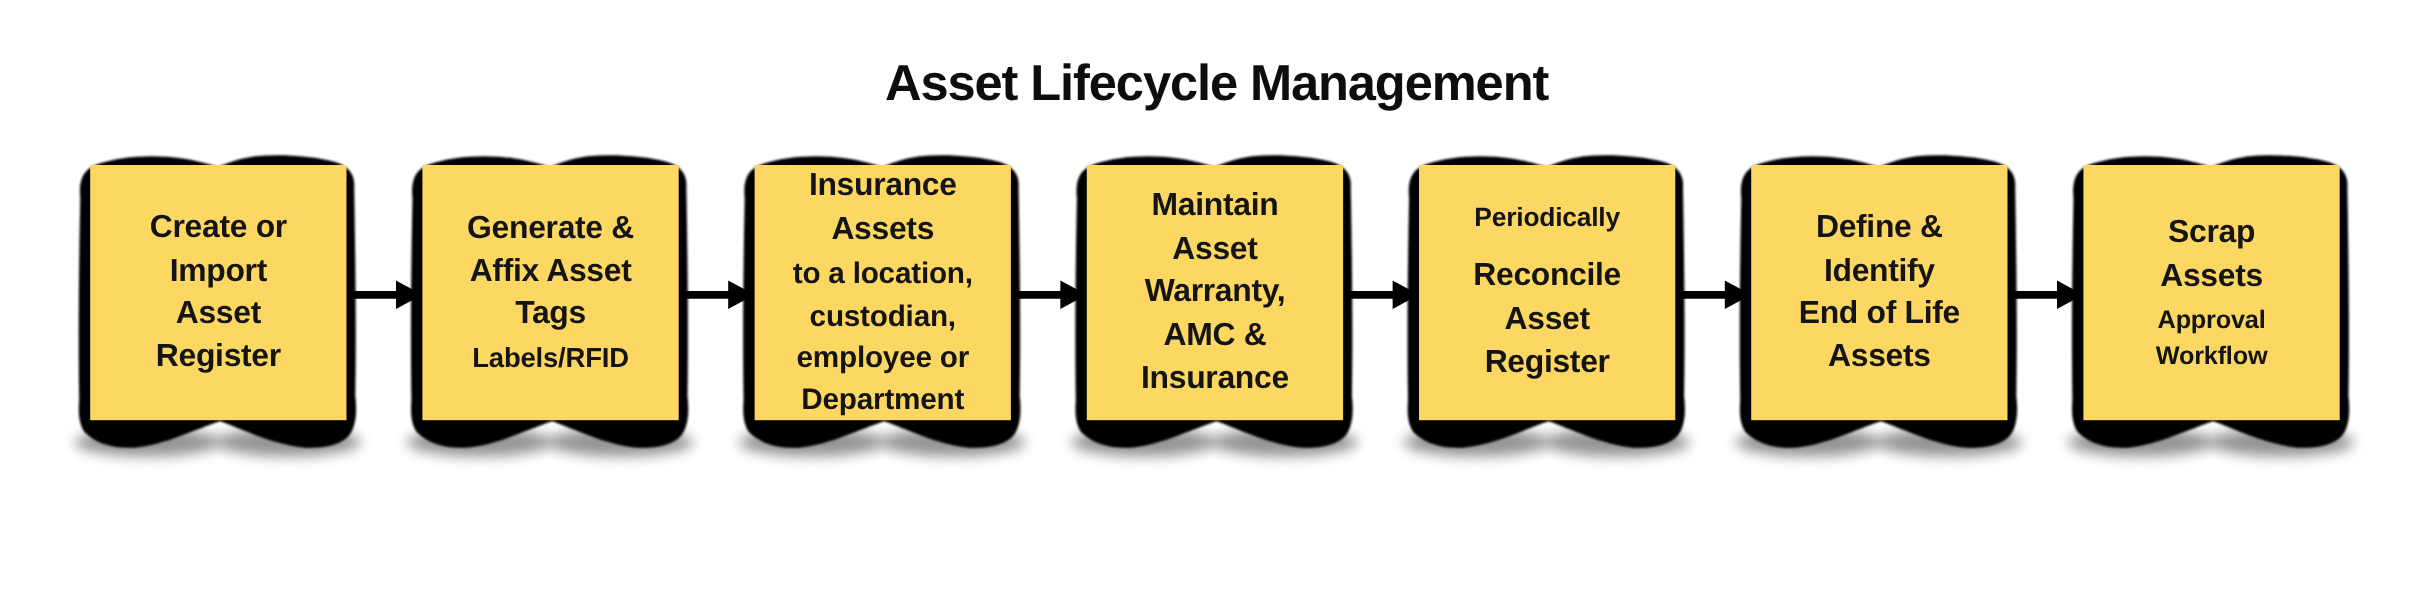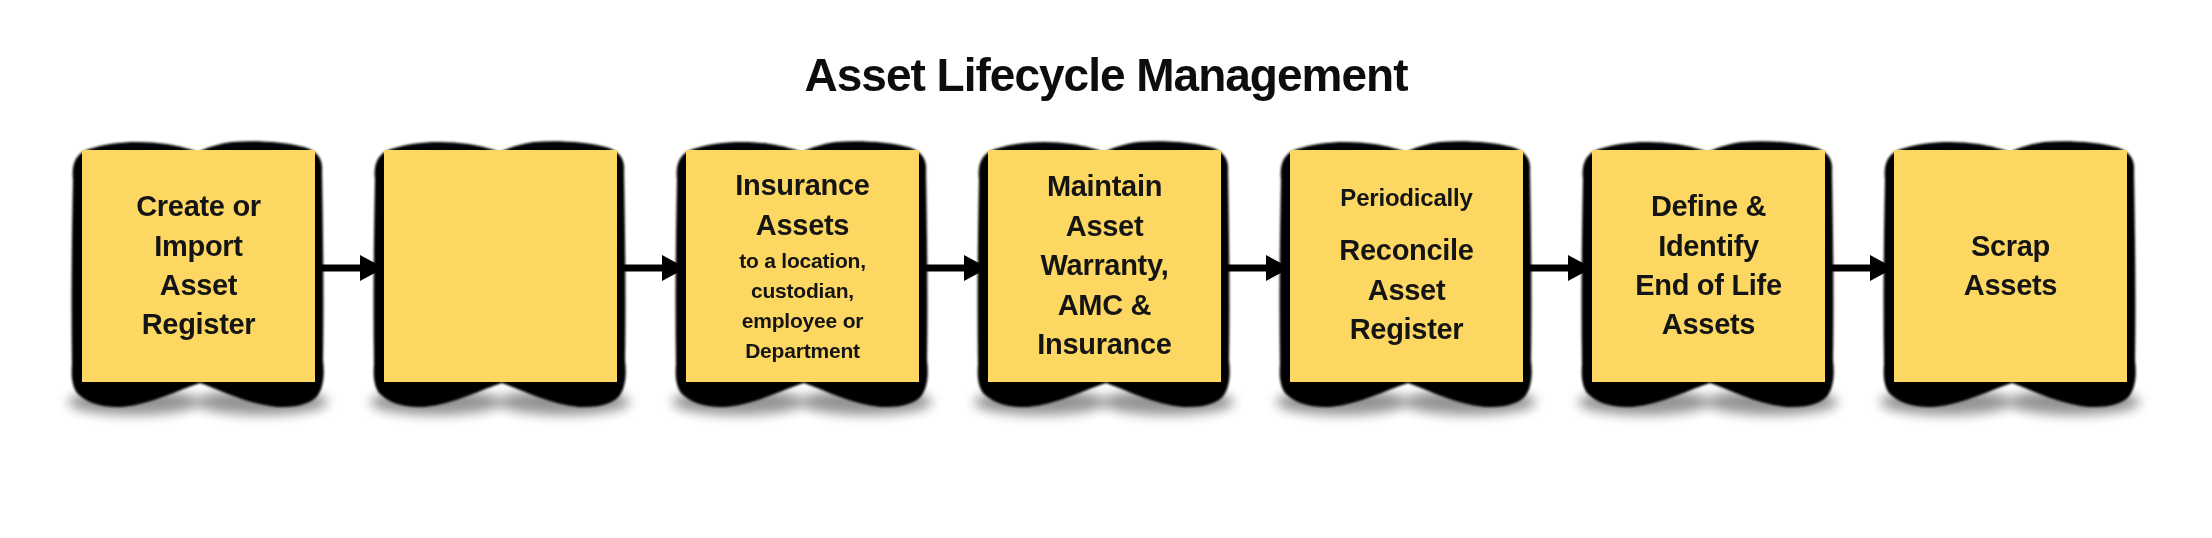--- a/index.html
+++ b/index.html
@@ -73,21 +73,21 @@
   }
   .pre, .sub {
     font-weight: 700;
     white-space: pre-line;
     color: #141414;
     letter-spacing: -0.2px;
   }
   .pre { font-size: 24px; line-height: 1.3; margin-bottom: 18px; }
   .sub { line-height: 1.42; margin-top: 3px; }
   .s2 .sub { font-size: 25px; }
-  .s3 .sub { font-size: 21px; margin-top: 1px; }
+  .s3 .sub { font-size: 27px; margin-top: 1px; }
   .s7 .sub { font-size: 23px; }
   .arrow {
     flex: 0 0 69px;
     width: 69px;
     height: 30px;
     align-self: center;
     margin-top: 4px;
   }
   .arrow svg { display: block; width: 69px; height: 30px; overflow: visible; }
   .fxdefs { position: absolute; width: 0; height: 0; }
@@ -133,20 +133,24 @@
         </svg>
     </div>
 
     <div class="card s2">
       <svg class="backdrop" viewBox="-22 -18 282 300" aria-hidden="true">
         <ellipse cx="52" cy="252" rx="66" ry="13" fill="#000" opacity="0.42" filter="url(#fxHaze)"></ellipse>
         <ellipse cx="180" cy="252" rx="66" ry="13" fill="#000" opacity="0.42" filter="url(#fxHaze)"></ellipse>
         <path fill="#000" filter="url(#fxEdge)" d="M -9,30 C -11,12 -5,3 7,-1 C 28,-8 57,-10 84,-6 C 97,-4 109,-1 116,2 C 124,-2 136,-6 150,-8 C 174,-10 203,-8 222,-3 C 234,0 241,8 240,20 C 241,80 242,150 241,210 C 243,226 241,238 236,245 C 231,252 218,258 195,257 C 165,254 138,240 118,233 C 96,240 70,254 40,257 C 18,258 4,252 -5,243 C -10,236 -11,226 -10,214 C -11,150 -10,80 -9,30 Z"></path>
       </svg>
       <div class="face">
+        <div class="main">Generate &amp;
+Affix Asset
+Tags</div>
+        <div class="sub">Labels/RFID</div>
       </div>
     </div>
 
     <div class="arrow">
       <svg viewBox="0 0 69 30">
           <line x1="0" y1="15" x2="49" y2="15" stroke="#000" stroke-width="7"></line>
           <polygon points="45,2 45,28 69,15" fill="#000"></polygon>
         </svg>
     </div>
 
@@ -239,17 +243,19 @@
 
     <div class="card s7">
       <svg class="backdrop" viewBox="-22 -18 282 300" aria-hidden="true">
         <ellipse cx="52" cy="252" rx="66" ry="13" fill="#000" opacity="0.42" filter="url(#fxHaze)"></ellipse>
         <ellipse cx="180" cy="252" rx="66" ry="13" fill="#000" opacity="0.42" filter="url(#fxHaze)"></ellipse>
         <path fill="#000" filter="url(#fxEdge)" d="M -9,30 C -11,12 -5,3 7,-1 C 28,-8 57,-10 84,-6 C 97,-4 109,-1 116,2 C 124,-2 136,-6 150,-8 C 174,-10 203,-8 222,-3 C 234,0 241,8 240,20 C 241,80 242,150 241,210 C 243,226 241,238 236,245 C 231,252 218,258 195,257 C 165,254 138,240 118,233 C 96,240 70,254 40,257 C 18,258 4,252 -5,243 C -10,236 -11,226 -10,214 C -11,150 -10,80 -9,30 Z"></path>
       </svg>
       <div class="face">
         <div class="main">Scrap
 Assets</div>
+        <div class="sub">Approval
+Workflow</div>
       </div>
     </div>
 
   </div>
 </div>
 
 </body></html>

